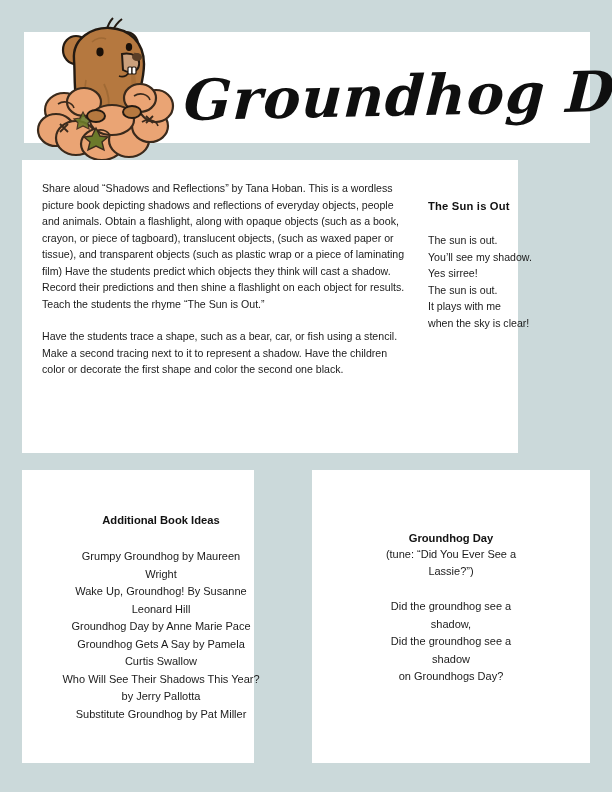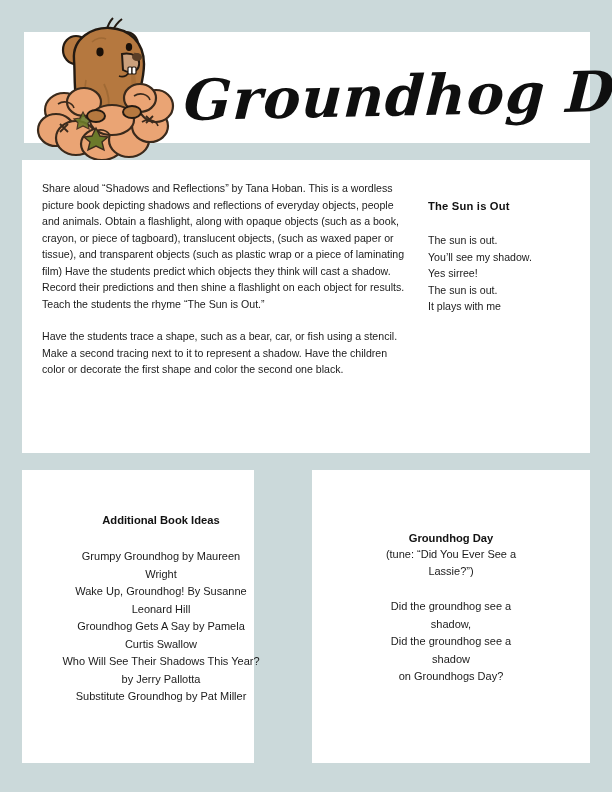--- a/index.html
+++ b/index.html
@@ -57,21 +57,21 @@
     top: 12px;
     width: 152px;
     height: 148px;
   }
 
   
   .main-panel {
     position: absolute;
     left: 22px;
     top: 160px;
-    width: 568px;
+    width: 496px;
     height: 293px;
     background: #ffffff;
   }
 
   .activity-text {
     position: absolute;
     left: 20px;
     top: 20px;
     width: 368px;
     font-size: 10.6px;
@@ -249,30 +249,32 @@
       <p>Have the students trace a shape, such as a bear, car, or fish using a stencil. Make a second tracing next to it to represent a shadow. Have the children color or decorate the first shape and color the second one black.</p>
     </div>
 
     <div class="poem-block">
       <div class="poem-title">The Sun is Out</div>
       <div class="poem-line">The sun is out.</div>
       <div class="poem-line">You’ll see my shadow.</div>
       <div class="poem-line">Yes sirree!</div>
       <div class="poem-line">The sun is out.</div>
       <div class="poem-line">It plays with me</div>
+      <div class="poem-line">when the sky is clear!</div>
     </div>
   </div>
 
   <div class="panel-books">
     <div class="books-inner">
       <div class="books-title">Additional Book Ideas</div>
       <div class="book-line">Grumpy Groundhog by Maureen</div>
       <div class="book-line">Wright</div>
       <div class="book-line">Wake Up, Groundhog! By Susanne</div>
       <div class="book-line">Leonard Hill</div>
+      <div class="book-line">Groundhog Day by Anne Marie Pace</div>
       <div class="book-line">Groundhog Gets A Say by Pamela</div>
       <div class="book-line">Curtis Swallow</div>
       <div class="book-line">Who Will See Their Shadows This Year?</div>
       <div class="book-line">by Jerry Pallotta</div>
       <div class="book-line">Substitute Groundhog by Pat Miller</div>
     </div>
   </div>
 
   <div class="panel-song">
     <div class="song-inner">

